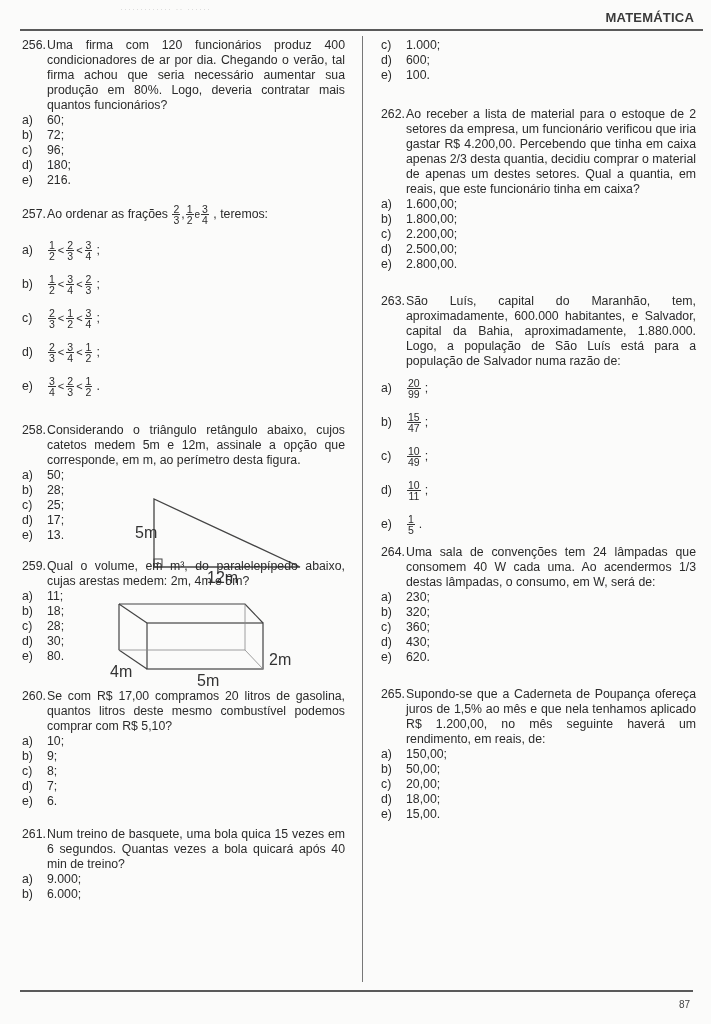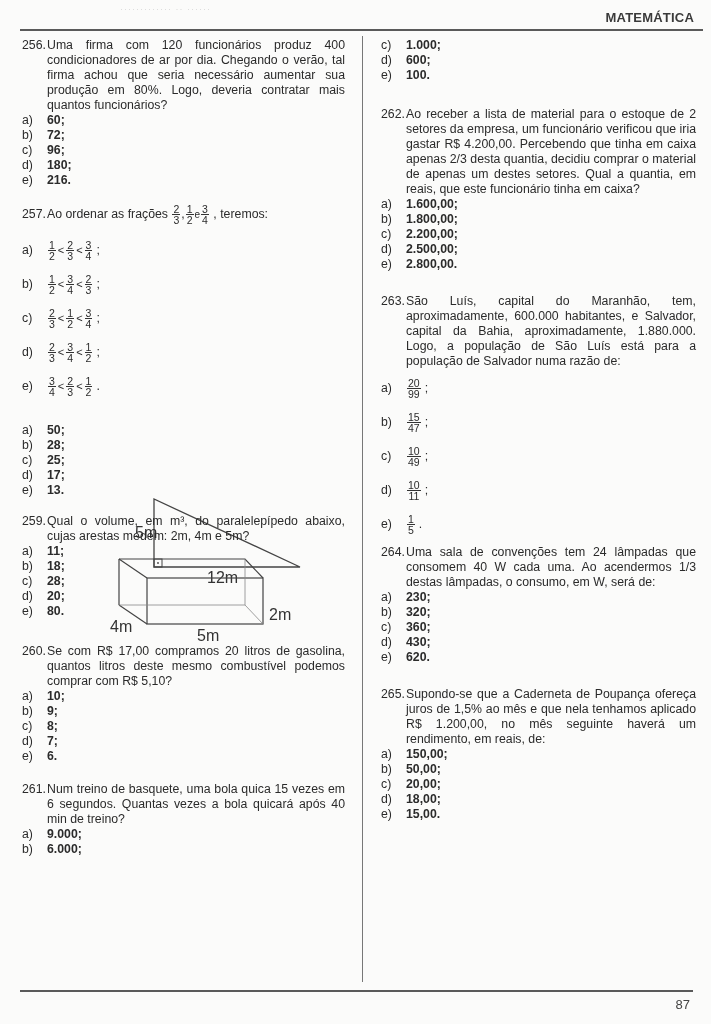--- a/index.html
+++ b/index.html
@@ -5,33 +5,33 @@
   html, body { margin: 0; padding: 0; }
   body {
     width: 711px; height: 1024px; background: #fbfbfa; position: relative; overflow: hidden;
     font-family: "Liberation Sans", sans-serif; color: #2b2b2b; font-size: 12.3px; line-height: 15px;
   }
   .faint-top { position: absolute; left: 120px; top: 2px; font-size: 9px; color: #d8d8d8; letter-spacing: 1px; }
   .header-title { position: absolute; right: 17px; top: 10px; font-weight: bold; font-size: 13px; color: #3a3a3a; letter-spacing: 0.2px; }
   .header-rule { position: absolute; left: 20px; right: 8px; top: 29px; height: 2px; background: #5a5a5a; }
   .col-divider { position: absolute; left: 362px; top: 36px; width: 1px; height: 946px; background: #777; }
   .footer-rule { position: absolute; left: 20px; right: 18px; top: 990px; height: 2px; background: #5a5a5a; }
-  .page-number { position: absolute; right: 21px; top: 997px; font-size: 13px; color: #444; }
+  .page-number { position: absolute; right: 21px; top: 997px; font-size: 10px; color: #444; }
 
   .col { position: absolute; }
   .col-left { left: 22px; top: 36px; width: 323px; }
   .col-right { left: 381px; top: 36px; width: 315px; }
 
   .q { margin: 0; }
   .q-stem { display: flex; text-align: justify; }
   .q-num { flex: 0 0 auto; width: 25px; }
   .q-text { flex: 1; }
   .opt { display: flex; height: 15px; }
   .opt-letter { width: 25px; flex: 0 0 auto; }
-  .opt-val { flex: 1; font-weight: bold; }
+  .opt-val { flex: 1; }
 
   .frac { display: inline-flex; flex-direction: column; align-items: center; vertical-align: middle; font-size: 10.5px; line-height: 10px; margin: 0 1px; }
   .frac .n { border-bottom: 1px solid #333; padding: 0 1px; }
   .frac .d { padding: 0 1px; }
   .fopt { display: flex; align-items: center; height: 34px; }
   .fopt .opt-letter { width: 25px; }
   .lt { margin: 0 1px; font-size: 11px; }
 
   .fig { position: absolute; }
   .fig-label { position: absolute; font-size: 16px; color: #333; }
@@ -180,20 +180,24 @@
         <span class="lt">&lt;</span>
         <span class="frac">
           <span class="n">1</span>
           <span class="d">2</span>
         </span>
         <span style="margin-left:3px;">.</span>
     </div>
   </div>
 
   <div class="q" style="margin-top:20px; position:relative;">
+    <div class="q-stem">
+      <span class="q-num">258.</span>
+      <span class="q-text">Considerando o triângulo retângulo abaixo, cujos catetos medem 5m e 12m, assinale a opção que corresponde, em m, ao perímetro desta figura.</span>
+    </div>
     <div class="opt">
         <span class="opt-letter">a)</span>
         <span class="opt-val">50;</span>
       </div>
     <div class="opt">
         <span class="opt-letter">b)</span>
         <span class="opt-val">28;</span>
       </div>
     <div class="opt">
         <span class="opt-letter">c)</span>
@@ -231,21 +235,21 @@
     <div class="opt">
         <span class="opt-letter">b)</span>
         <span class="opt-val">18;</span>
       </div>
     <div class="opt">
         <span class="opt-letter">c)</span>
         <span class="opt-val">28;</span>
       </div>
     <div class="opt">
         <span class="opt-letter">d)</span>
-        <span class="opt-val">20;</span>
+        <span class="opt-val">30;</span>
       </div>
     <div class="opt">
         <span class="opt-letter">e)</span>
         <span class="opt-val">80.</span>
       </div>
 
     <div class="fig" style="left:85px; top:40px; width:200px; height:100px;">
       <svg width="200" height="100">
         <g fill="none" stroke="#444" stroke-width="1.2">
           <rect x="40" y="24" width="116" height="46"></rect>

